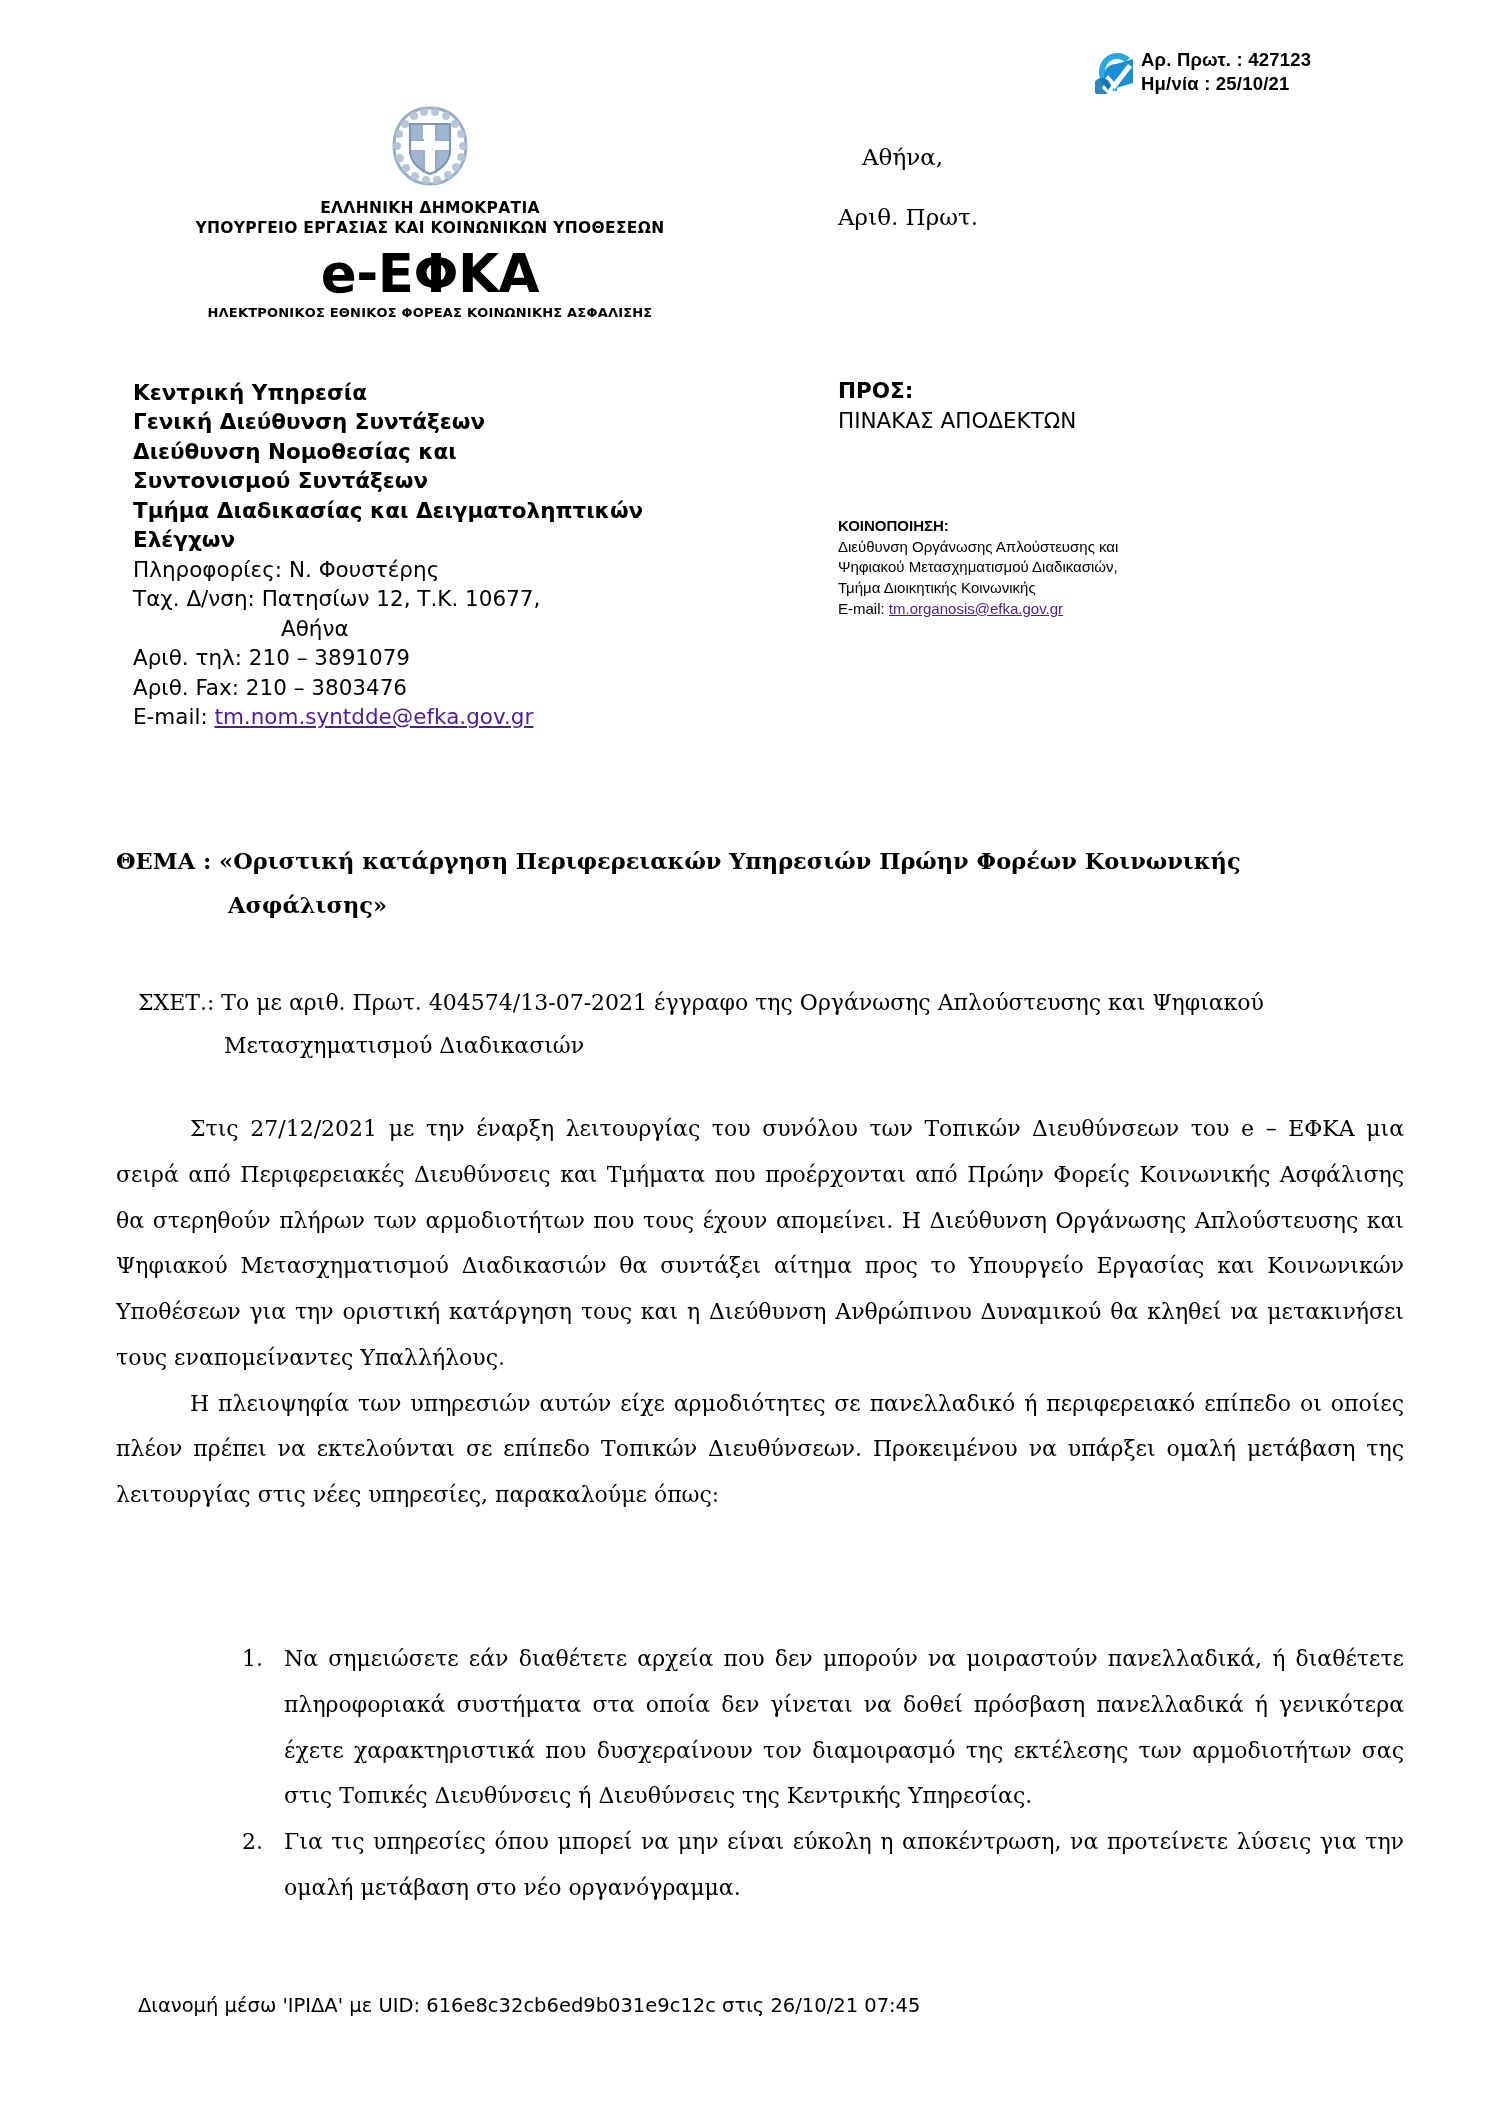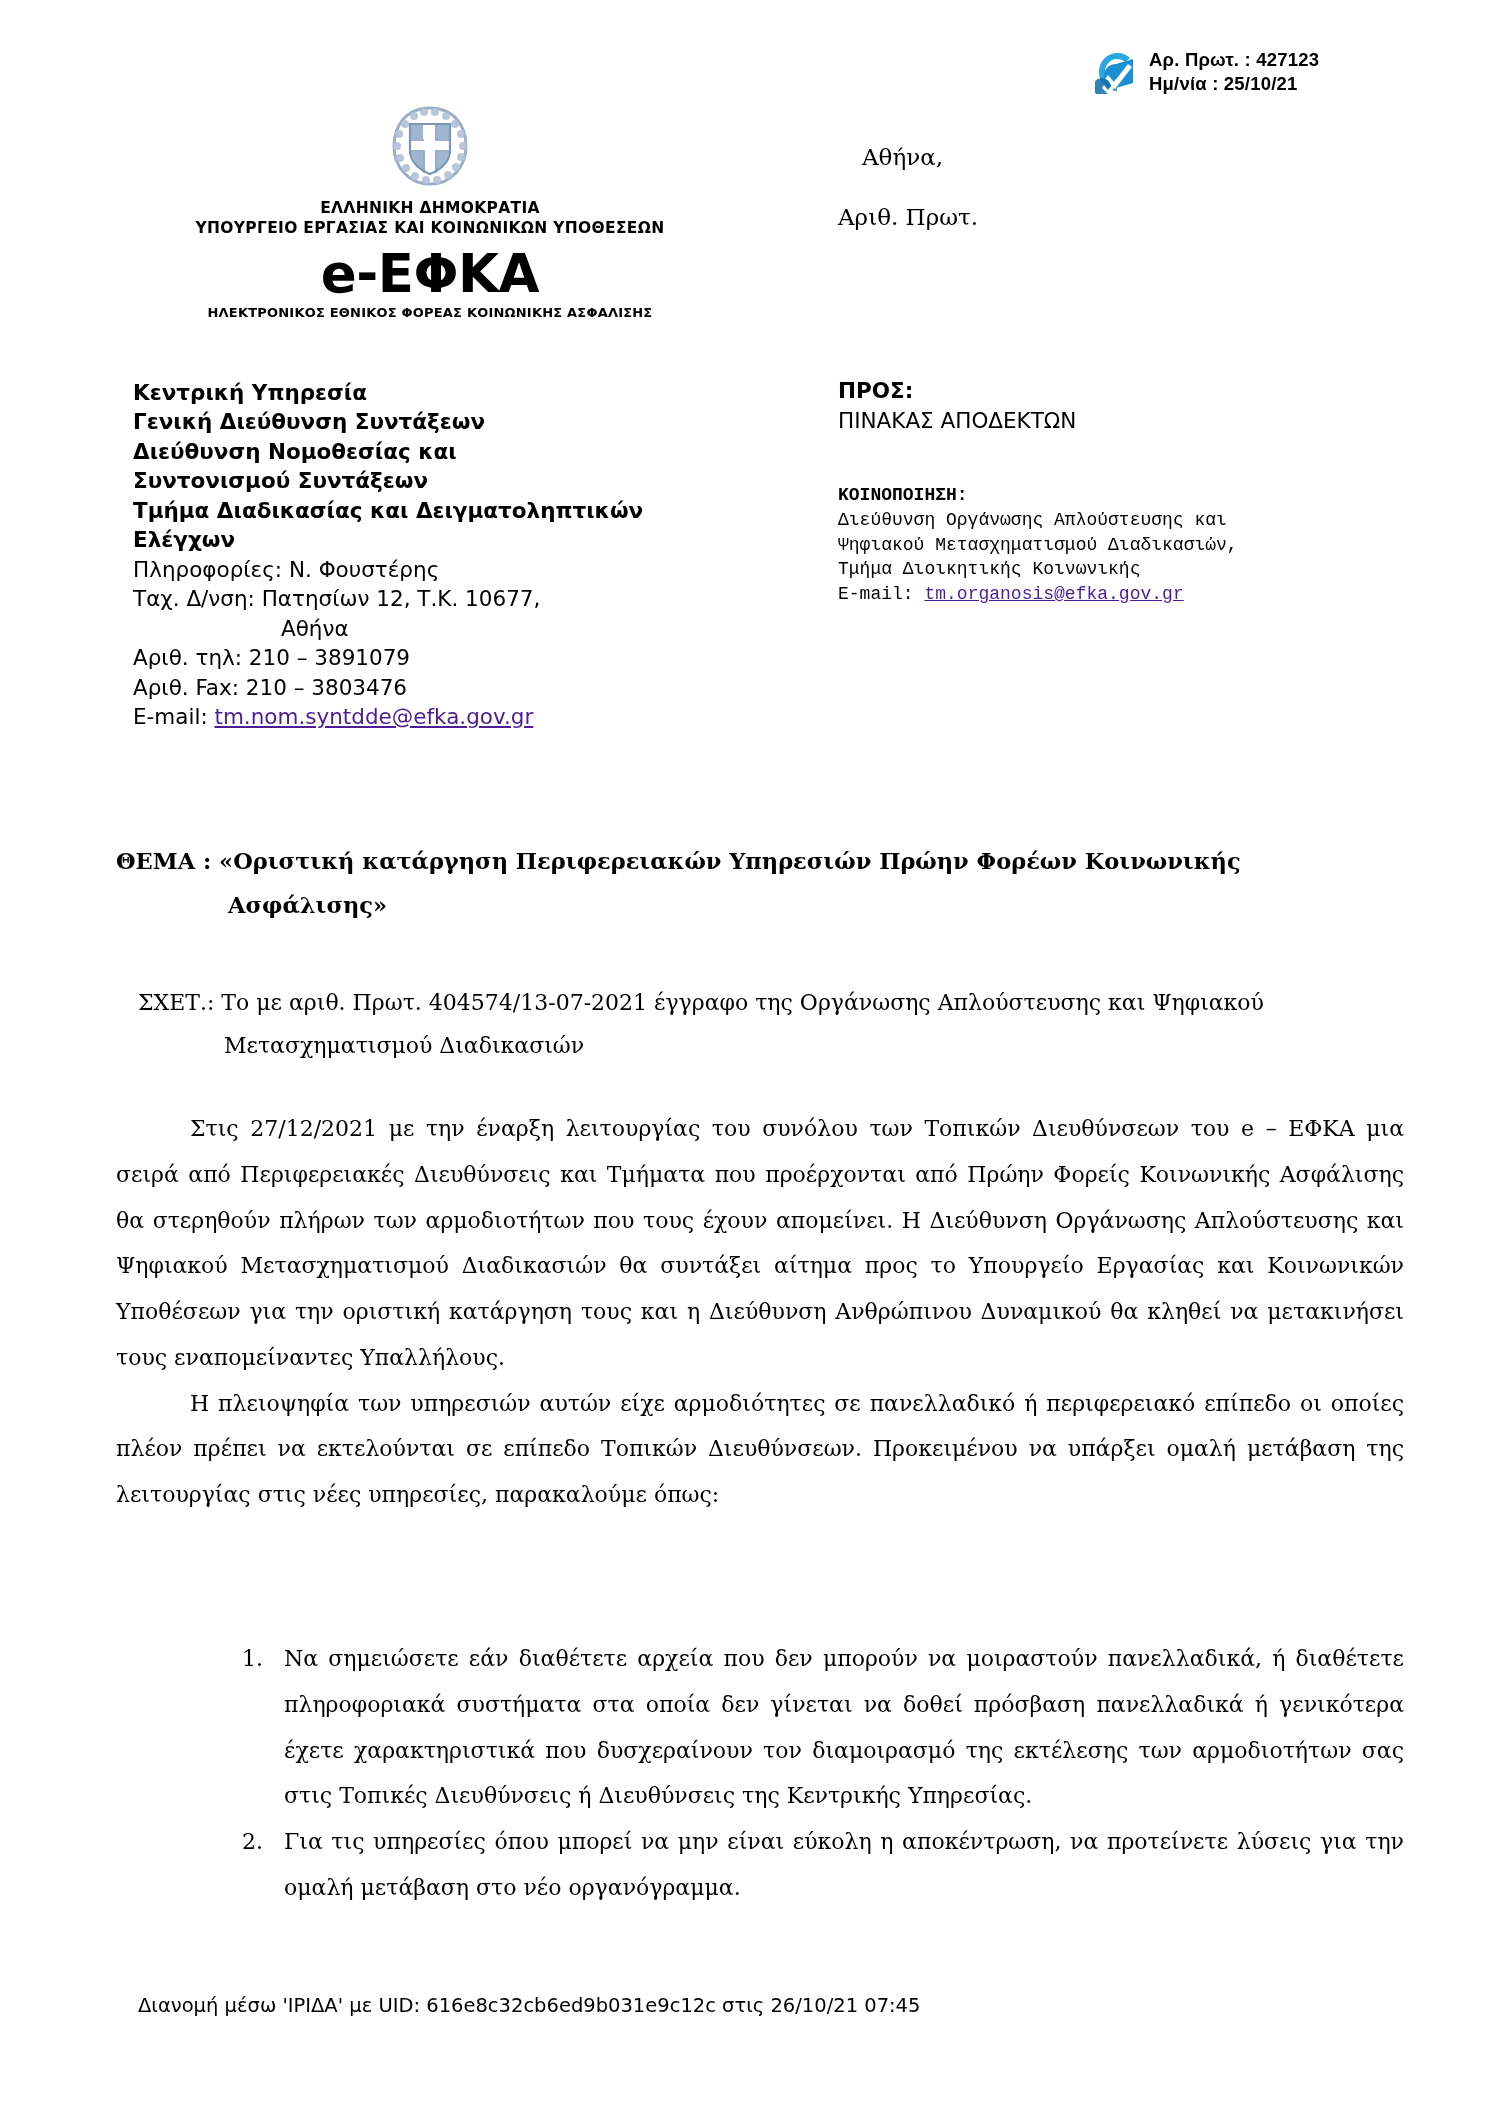--- a/index.html
+++ b/index.html
@@ -22,21 +22,21 @@
     background: #ffffff;
   }
 
   
   .stamp {
     position: absolute;
     left: 1095px;
     top: 48px;
     display: flex;
     align-items: center;
-    gap: 10px;
+    gap: 2px;
   }
   .stamp-logo {
     width: 44px;
     height: 44px;
     flex: 0 0 44px;
     position: relative;
   }
   .stamp-text {
     font-family: "Liberation Sans", sans-serif;
     font-weight: bold;
@@ -131,24 +131,24 @@
     left: 838px;
     top: 376px;
     width: 560px;
     font-family: "DejaVu Sans", sans-serif;
     font-size: 21.5px;
     line-height: 1.38;
   }
   .rc-cc {
     position: absolute;
     left: 838px;
-    top: 483px;
+    top: 516px;
     width: 560px;
-    font-family: Liberation Mono, monospace;
-    font-size: 18px;
+    font-family: Liberation Sans, sans-serif;
+    font-size: 15px;
     line-height: 1.38;
   }
   .rc-to .b, .rc-cc .b { font-weight: bold; }
 
   
   .subject {
     position: absolute;
     left: 116px;
     top: 840px;
     width: 1290px;

